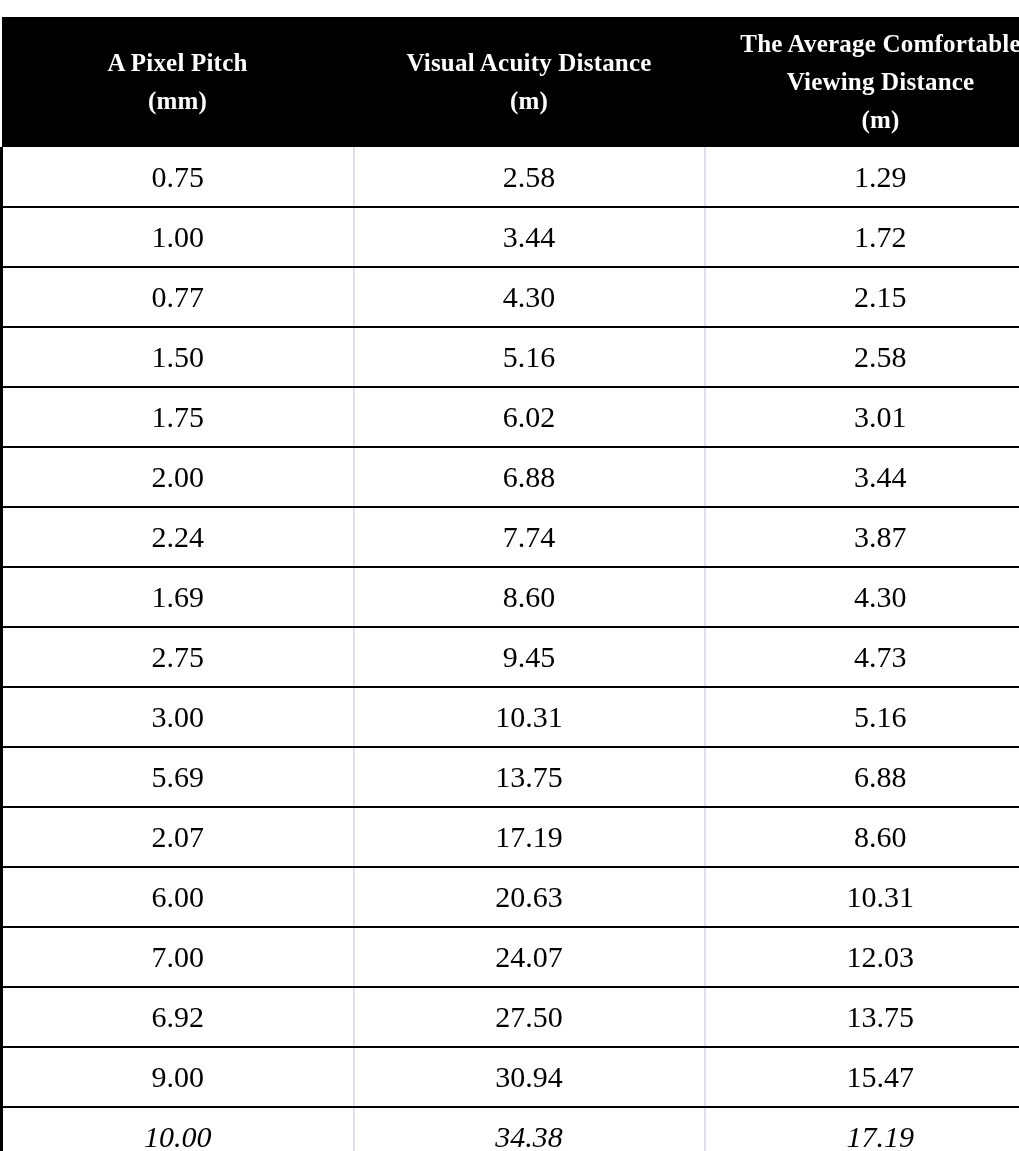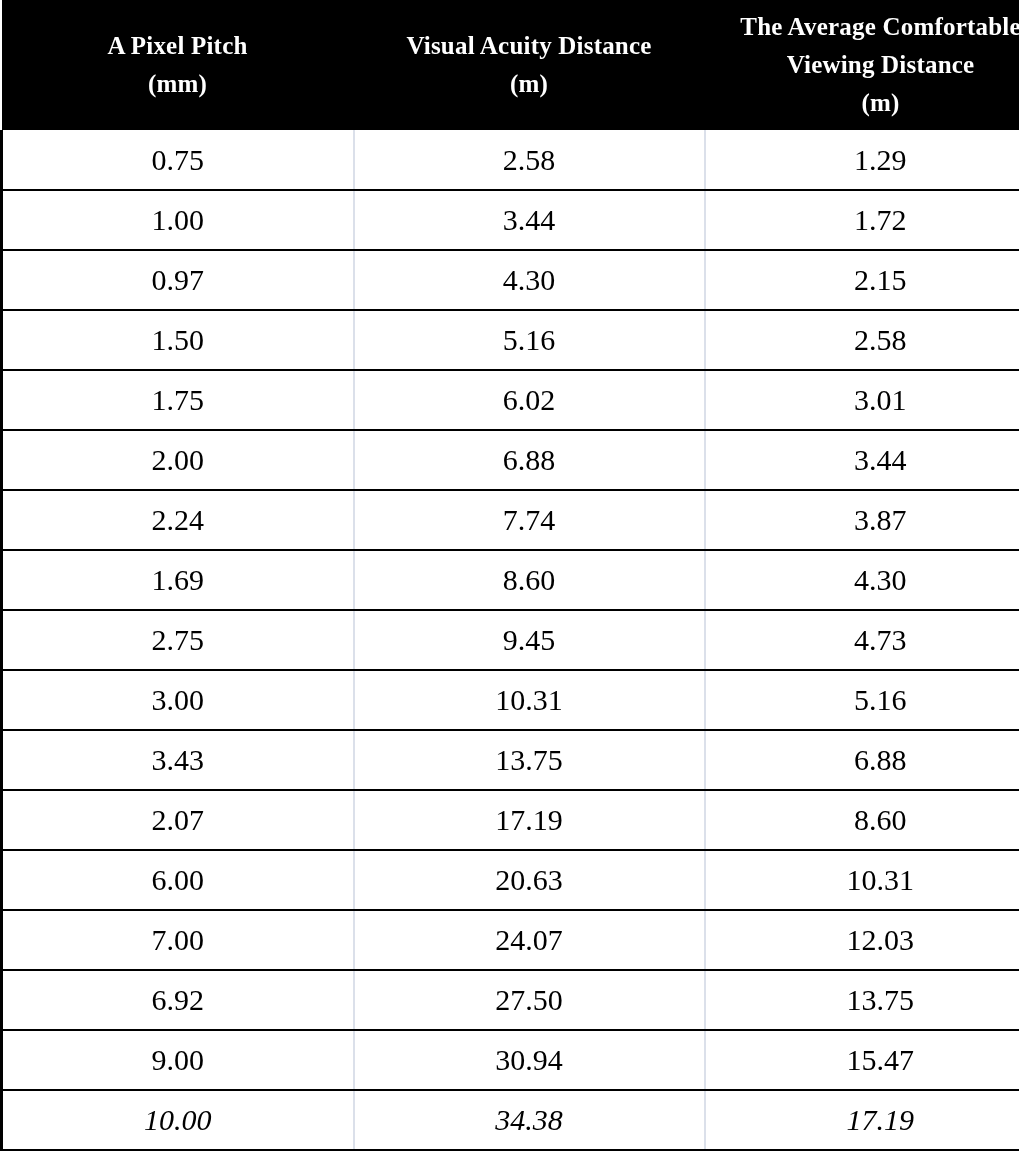--- a/index.html
+++ b/index.html
@@ -12,20 +12,21 @@
     height: 1151px;
     overflow: hidden;
     font-family: "Liberation Serif", "DejaVu Serif", serif;
   }
 
   .table-wrap {
     width: 1019px;
     height: 848px;
     box-sizing: border-box;
     background: #ffffff;
+    margin-top: 17px;
   }
 
   table.pitch-table {
     width: 1019px;
     border-collapse: collapse;
     table-layout: fixed;
   }
 
   
   thead tr.header-row {
@@ -106,21 +107,21 @@
           <td class="data-cell c1">0.75</td>
           <td class="data-cell c2">2.58</td>
           <td class="data-cell c3">1.29</td>
         </tr>
         <tr class="data-row">
           <td class="data-cell c1">1.00</td>
           <td class="data-cell c2">3.44</td>
           <td class="data-cell c3">1.72</td>
         </tr>
         <tr class="data-row">
-          <td class="data-cell c1">0.97</td>
+          <td class="data-cell c1">0.77</td>
           <td class="data-cell c2">4.30</td>
           <td class="data-cell c3">2.15</td>
         </tr>
         <tr class="data-row">
           <td class="data-cell c1">1.50</td>
           <td class="data-cell c2">5.16</td>
           <td class="data-cell c3">2.58</td>
         </tr>
         <tr class="data-row">
           <td class="data-cell c1">1.75</td>
@@ -146,21 +147,21 @@
           <td class="data-cell c1">2.75</td>
           <td class="data-cell c2">9.45</td>
           <td class="data-cell c3">4.73</td>
         </tr>
         <tr class="data-row">
           <td class="data-cell c1">3.00</td>
           <td class="data-cell c2">10.31</td>
           <td class="data-cell c3">5.16</td>
         </tr>
         <tr class="data-row">
-          <td class="data-cell c1">3.43</td>
+          <td class="data-cell c1">5.69</td>
           <td class="data-cell c2">13.75</td>
           <td class="data-cell c3">6.88</td>
         </tr>
         <tr class="data-row">
           <td class="data-cell c1">2.07</td>
           <td class="data-cell c2">17.19</td>
           <td class="data-cell c3">8.60</td>
         </tr>
         <tr class="data-row">
           <td class="data-cell c1">6.00</td>

